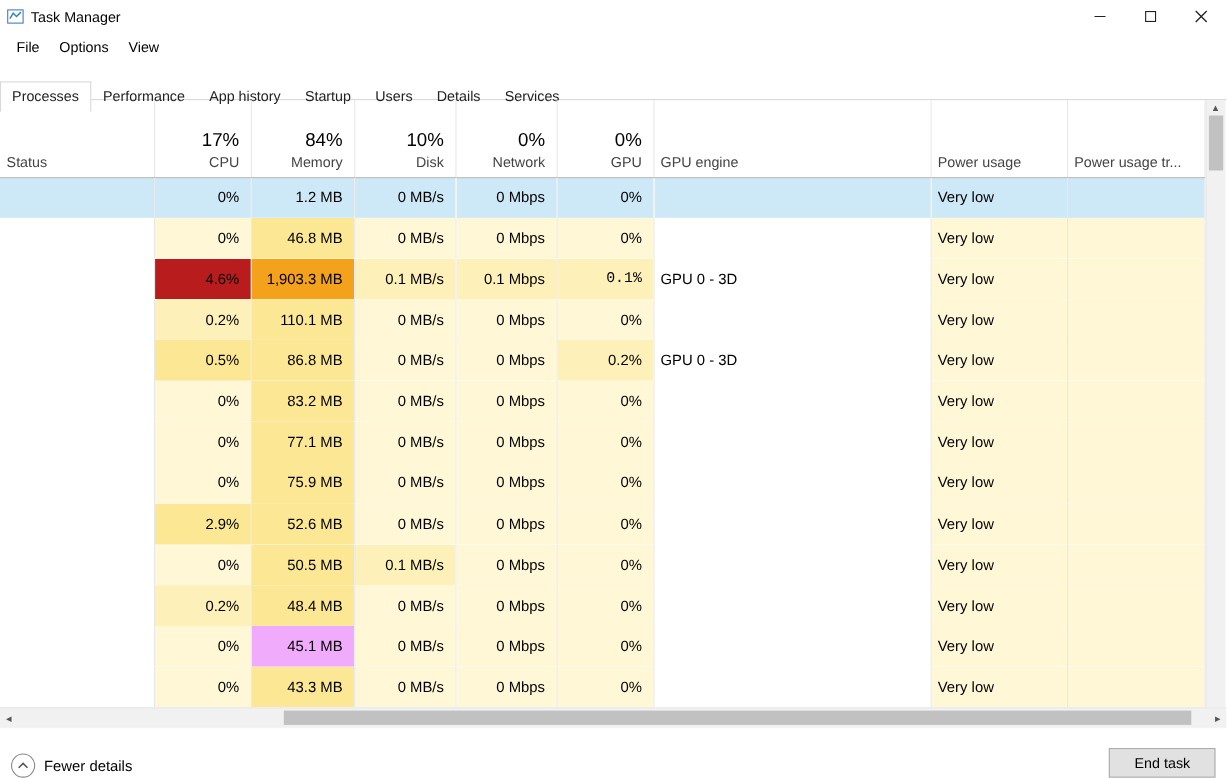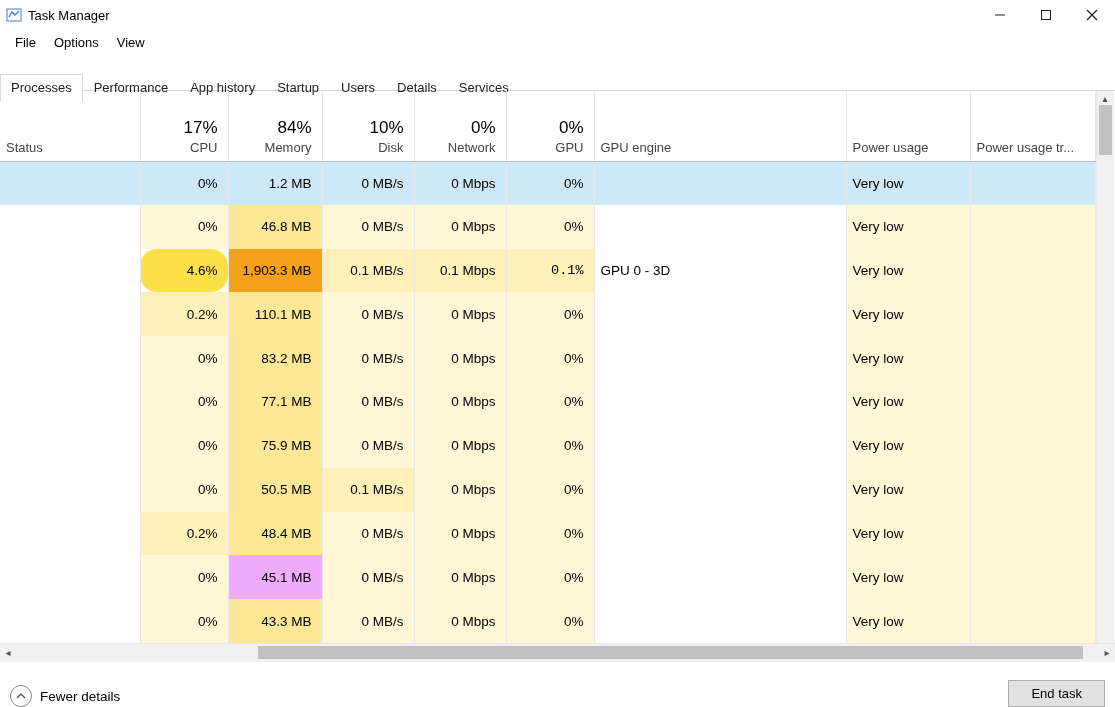--- a/index.html
+++ b/index.html
@@ -319,21 +319,21 @@
             <td class="num" style="background-color: rgb(252, 231, 149);">46.8 MB</td>
             <td class="num" style="background-color: rgb(255, 247, 214);">0 MB/s</td>
             <td class="num" style="background-color: rgb(255, 247, 214);">0 Mbps</td>
             <td class="num" style="background-color: rgb(255, 247, 214);">0%</td>
             <td class="txt"></td>
             <td class="txt" style="background-color: rgb(255, 247, 214);">Very low</td>
             <td class="txt" style="background-color: rgb(255, 247, 214);"></td>
           </tr>
           <tr>
             <td class="txt"></td>
-            <td class="num" style="background-color: #fde047; border-radius: 17px;">4.6%</td>
+            <td class="num" style="background-color: #b91c1c;">4.6%</td>
             <td class="num" style="background-color: rgb(244, 161, 27);">1,903.3 MB</td>
             <td class="num" style="background-color: rgb(253, 240, 184);">0.1 MB/s</td>
             <td class="num" style="background-color: rgb(253, 240, 184);">0.1 Mbps</td>
             <td class="num" style="background-color: rgb(253, 240, 184); font-family: Liberation Mono, monospace;">0.1%</td>
             <td class="txt">GPU 0 - 3D</td>
             <td class="txt" style="background-color: rgb(255, 247, 214);">Very low</td>
             <td class="txt" style="background-color: rgb(255, 247, 214);"></td>
           </tr>
           <tr>
             <td class="txt"></td>
@@ -341,20 +341,31 @@
             <td class="num" style="background-color: rgb(252, 231, 149);">110.1 MB</td>
             <td class="num" style="background-color: rgb(255, 247, 214);">0 MB/s</td>
             <td class="num" style="background-color: rgb(255, 247, 214);">0 Mbps</td>
             <td class="num" style="background-color: rgb(255, 247, 214);">0%</td>
             <td class="txt"></td>
             <td class="txt" style="background-color: rgb(255, 247, 214);">Very low</td>
             <td class="txt" style="background-color: rgb(255, 247, 214);"></td>
           </tr>
           <tr>
             <td class="txt"></td>
+            <td class="num" style="background-color: rgb(252, 231, 149);">0.5%</td>
+            <td class="num" style="background-color: rgb(252, 231, 149);">86.8 MB</td>
+            <td class="num" style="background-color: rgb(255, 247, 214);">0 MB/s</td>
+            <td class="num" style="background-color: rgb(255, 247, 214);">0 Mbps</td>
+            <td class="num" style="background-color: rgb(253, 240, 184);">0.2%</td>
+            <td class="txt">GPU 0 - 3D</td>
+            <td class="txt" style="background-color: rgb(255, 247, 214);">Very low</td>
+            <td class="txt" style="background-color: rgb(255, 247, 214);"></td>
+          </tr>
+          <tr>
+            <td class="txt"></td>
             <td class="num" style="background-color: rgb(255, 247, 214);">0%</td>
             <td class="num" style="background-color: rgb(252, 231, 149);">83.2 MB</td>
             <td class="num" style="background-color: rgb(255, 247, 214);">0 MB/s</td>
             <td class="num" style="background-color: rgb(255, 247, 214);">0 Mbps</td>
             <td class="num" style="background-color: rgb(255, 247, 214);">0%</td>
             <td class="txt"></td>
             <td class="txt" style="background-color: rgb(255, 247, 214);">Very low</td>
             <td class="txt" style="background-color: rgb(255, 247, 214);"></td>
           </tr>
           <tr>
@@ -365,20 +376,31 @@
             <td class="num" style="background-color: rgb(255, 247, 214);">0 Mbps</td>
             <td class="num" style="background-color: rgb(255, 247, 214);">0%</td>
             <td class="txt"></td>
             <td class="txt" style="background-color: rgb(255, 247, 214);">Very low</td>
             <td class="txt" style="background-color: rgb(255, 247, 214);"></td>
           </tr>
           <tr>
             <td class="txt"></td>
             <td class="num" style="background-color: rgb(255, 247, 214);">0%</td>
             <td class="num" style="background-color: rgb(252, 231, 149);">75.9 MB</td>
+            <td class="num" style="background-color: rgb(255, 247, 214);">0 MB/s</td>
+            <td class="num" style="background-color: rgb(255, 247, 214);">0 Mbps</td>
+            <td class="num" style="background-color: rgb(255, 247, 214);">0%</td>
+            <td class="txt"></td>
+            <td class="txt" style="background-color: rgb(255, 247, 214);">Very low</td>
+            <td class="txt" style="background-color: rgb(255, 247, 214);"></td>
+          </tr>
+          <tr>
+            <td class="txt"></td>
+            <td class="num" style="background-color: rgb(252, 231, 149);">2.9%</td>
+            <td class="num" style="background-color: rgb(252, 231, 149);">52.6 MB</td>
             <td class="num" style="background-color: rgb(255, 247, 214);">0 MB/s</td>
             <td class="num" style="background-color: rgb(255, 247, 214);">0 Mbps</td>
             <td class="num" style="background-color: rgb(255, 247, 214);">0%</td>
             <td class="txt"></td>
             <td class="txt" style="background-color: rgb(255, 247, 214);">Very low</td>
             <td class="txt" style="background-color: rgb(255, 247, 214);"></td>
           </tr>
           <tr>
             <td class="txt"></td>
             <td class="num" style="background-color: rgb(255, 247, 214);">0%</td>

